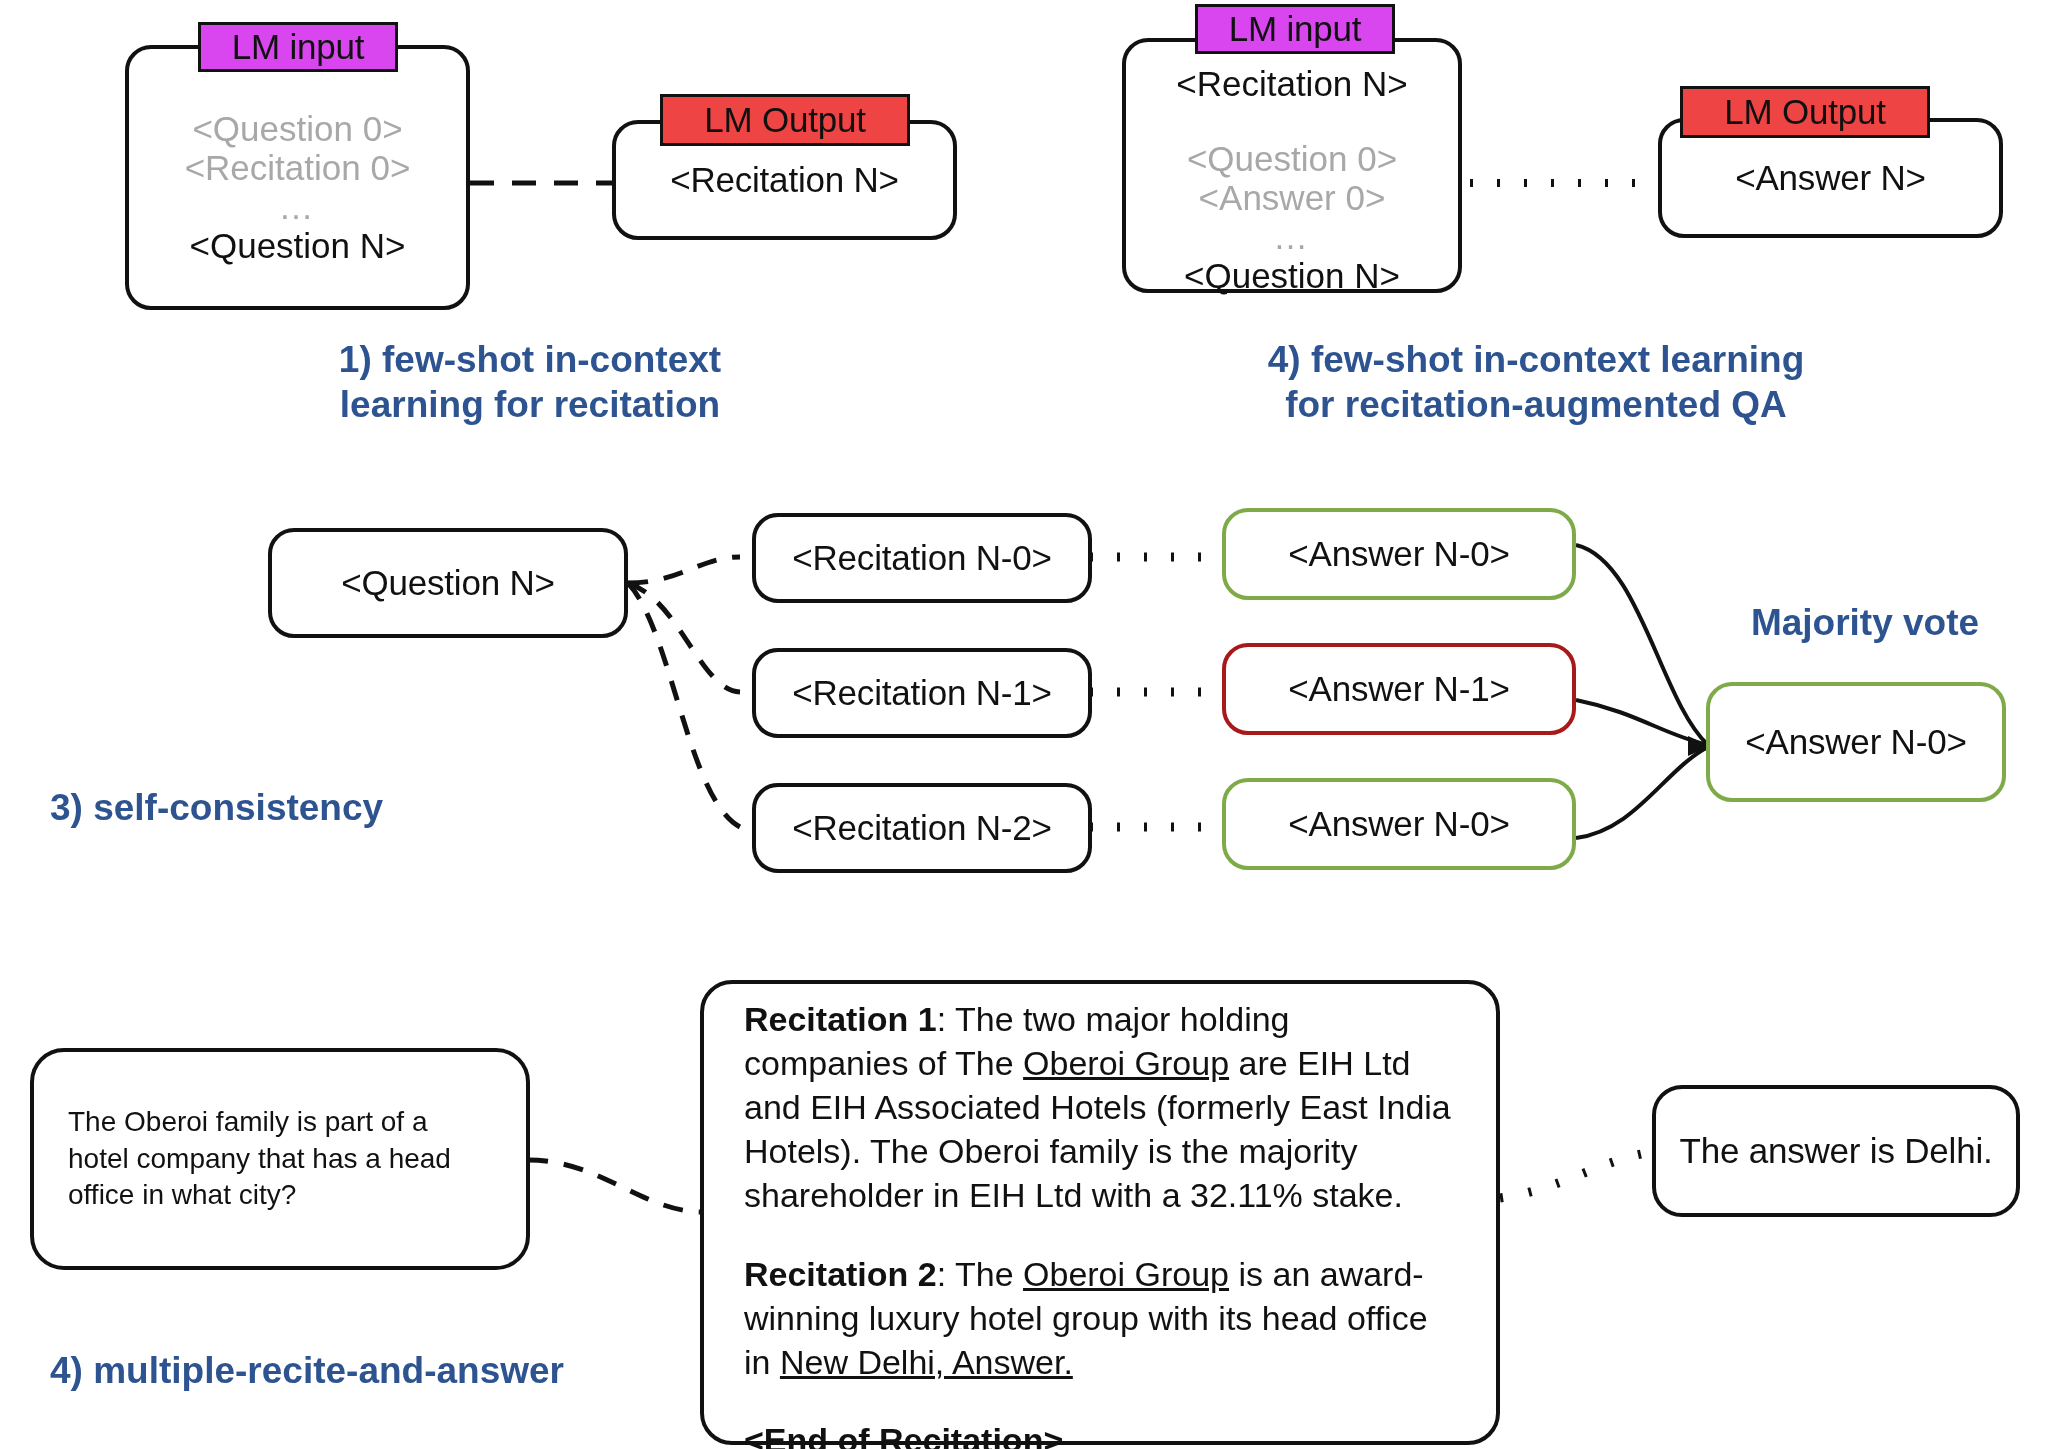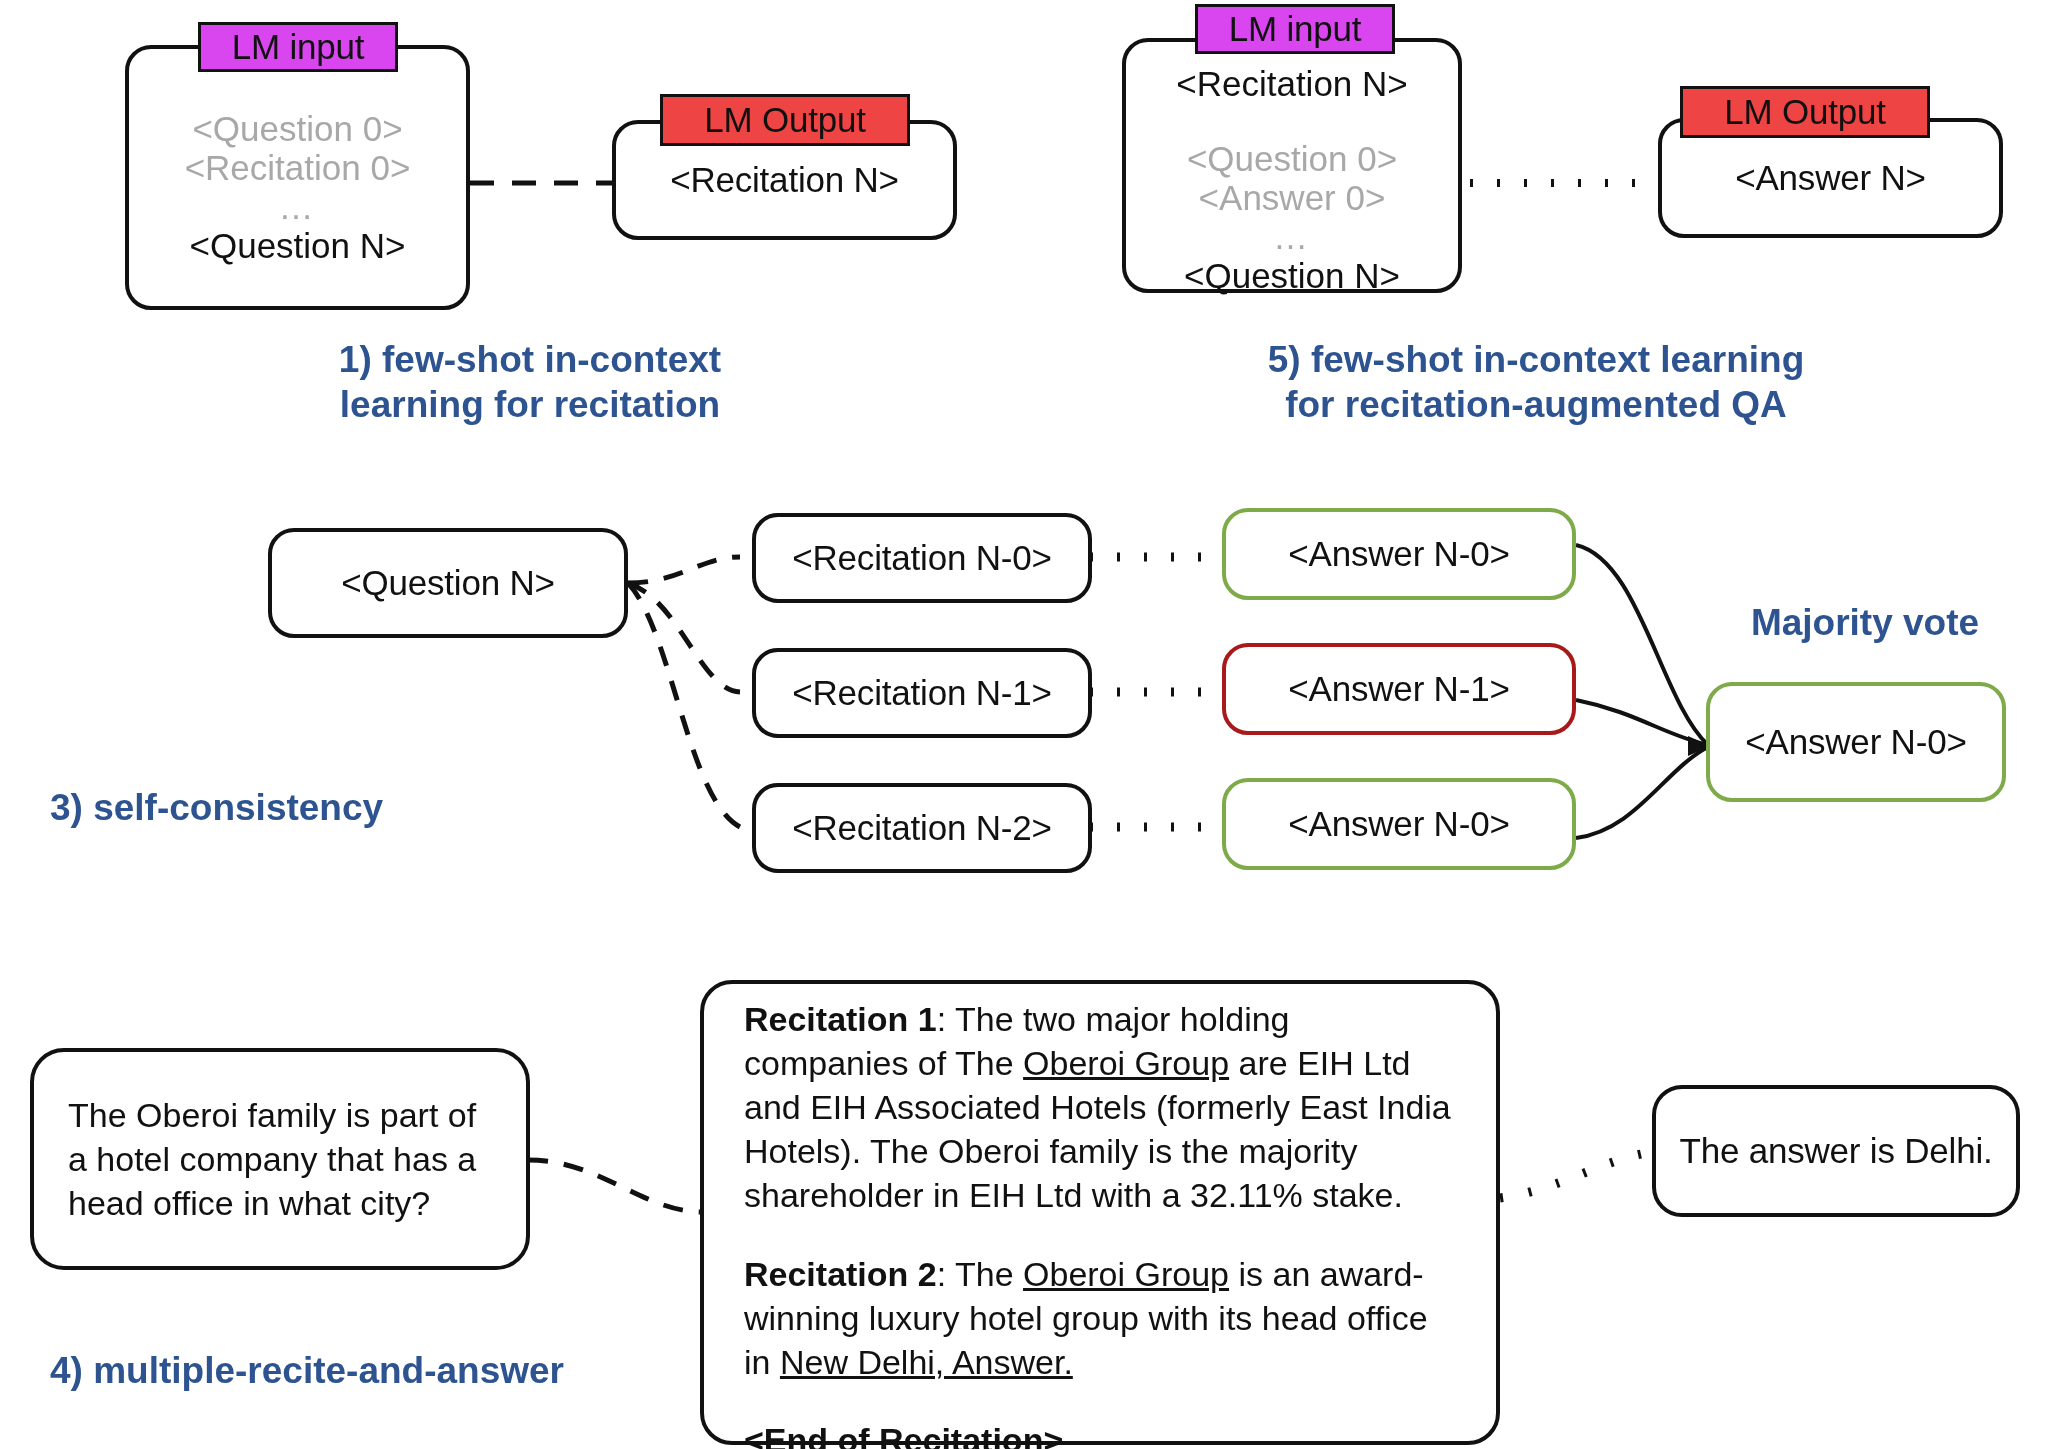--- a/index.html
+++ b/index.html
@@ -96,21 +96,21 @@
     font-size: 34px;
     line-height: 1.30;
     color: #111111;
   }
   .prose .b { font-weight: bold; }
   .prose .u { text-decoration: underline; }
   .prose p { margin: 0 0 34px 0; }
   .prose p:last-child { margin-bottom: 0; }
 
   .qtext {
-    font-size: 34px;
+    font-size: 28px;
     line-height: 1.30;
     color: #111111;
     padding: 0 34px;
     width: 100%;
     box-sizing: border-box;
   }
 </style>
 </head>
 <body>
 
@@ -168,21 +168,21 @@
       <div class="row">&lt;Question N&gt;</div>
     </div>
   </div>
   <div class="badge blue" style="left:1195px; top:4px; width:200px; height:50px;">LM input</div>
 
   <div class="node" style="left:1658px; top:118px; width:345px; height:120px;">
     <span class="node-label">&lt;Answer N&gt;</span>
   </div>
   <div class="badge green" style="left:1680px; top:86px; width:250px; height:52px;">LM Output</div>
 
-  <div class="caption" style="left:1236px; top:337px; width:600px;">5) few-shot in-context learning
+  <div class="caption" style="left:1236px; top:337px; width:600px;">4) few-shot in-context learning
 for recitation-augmented QA</div>
 
   <div class="caption left" style="left:50px; top:785px; width:420px;">3) self-consistency</div>
 
   <div class="node" style="left:268px; top:528px; width:360px; height:110px;">
     <span class="node-label">&lt;Question N&gt;</span>
   </div>
 
   <div class="node" style="left:752px; top:513px; width:340px; height:90px;">
     <span class="node-label">&lt;Recitation N-0&gt;</span>

